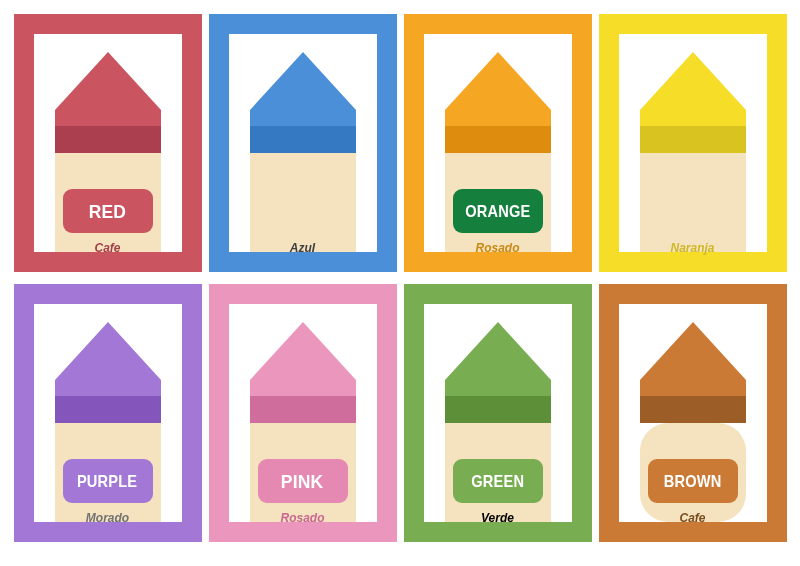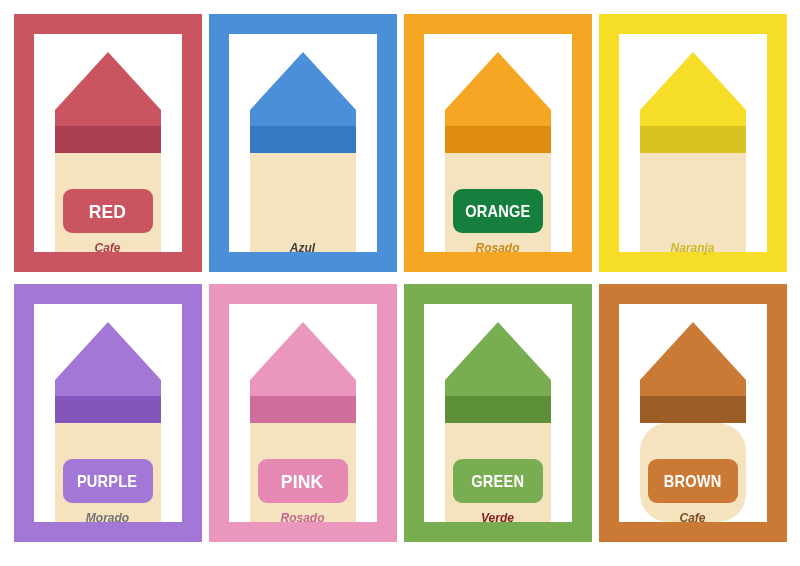--- a/index.html
+++ b/index.html
@@ -220,21 +220,21 @@
       <div class="tip">
         <svg viewBox="0 0 106 76" preserveAspectRatio="none">
             <path d="M53 0 L106 58 L106 76 L0 76 L0 58 Z" fill="#79ad52"></path>
           </svg>
       </div>
       <div class="band" style="background: rgb(93, 142, 56);"></div>
       <div class="body" style="background: rgb(244, 227, 190);">
         <div class="badge" style="background: rgb(121, 173, 82);">
           <span class="badge-text long" style="color: rgb(255, 255, 255);">GREEN</span>
         </div>
-        <div class="sublabel" style="color: #7f1d1d;">Verde</div>
+        <div class="sublabel" style="color: #000000;">Verde</div>
       </div>
     </div>
   </div>
 
   <div class="card" style="border-color: rgb(203, 122, 53);">
     <div class="crayon">
       <div class="tip">
         <svg viewBox="0 0 106 76" preserveAspectRatio="none">
             <path d="M53 0 L106 58 L106 76 L0 76 L0 58 Z" fill="#cb7a35"></path>
           </svg>

